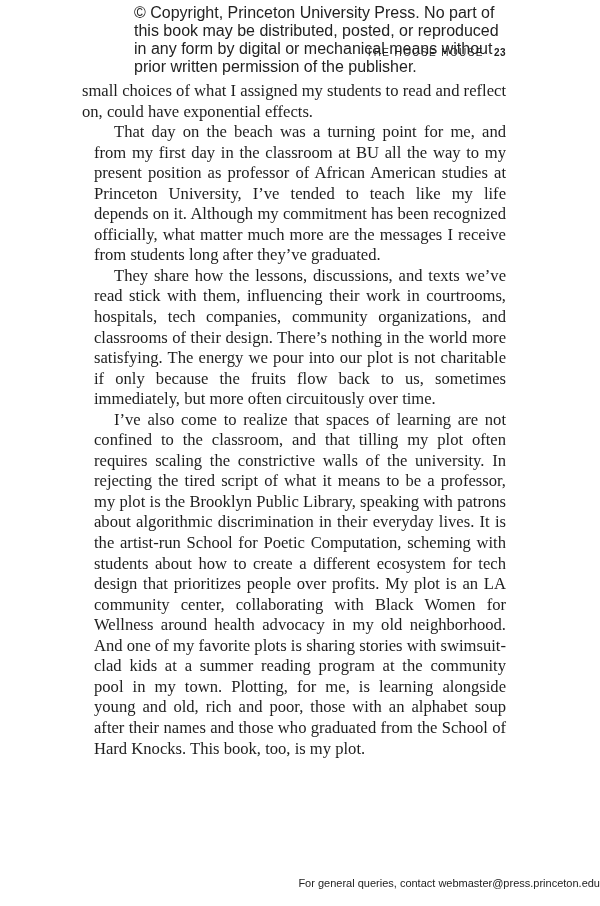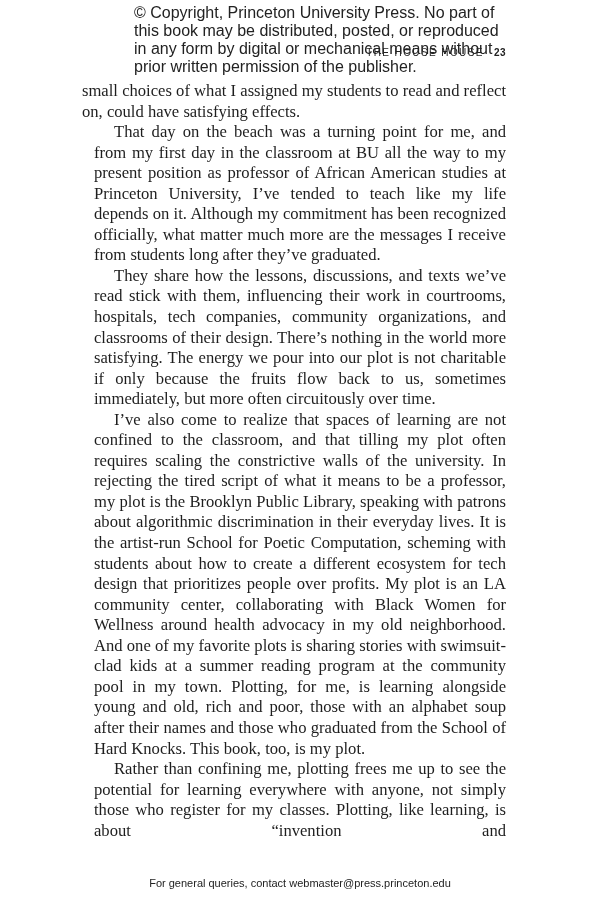--- a/index.html
+++ b/index.html
@@ -16,34 +16,33 @@
   }
   .running-head .pg { font-weight: bold; margin-left: 10px; letter-spacing: 0.5px; margin-top: 40px; }
   .body-text {
     position: absolute; left: 82px; top: 81px; width: 424px;
     font-family: "Liberation Serif", serif; font-size: 16.6px; line-height: 20.55px;
     color: #1e1e1e;
   }
   .body-text p { margin: 0; text-align: justify; text-align-last: left; hyphens: manual; }
   .body-text p.indent { text-indent: 20px; margin-left: 12px; }
   .footer {
-    position: absolute; left: 0; right: 0; top: 877px; text-align: center;
+    position: absolute; left: 0; right: 0; top: 877px; text-align: right;
     font-family: "Liberation Sans", sans-serif; font-size: 11px; color: #222;
   }
 </style>
 </head>
 <body>
 
 <div class="copyright">© Copyright, Princeton University Press. No part of this book may be distributed, posted, or reproduced in any form by digital or mechanical means without prior written permission of the publisher.</div>
 
 <div class="running-head">
   <span>THE HOUSE HOUSE</span><span class="pg">23</span>
 </div>
 
 <div class="body-text">
-  <p>small choices of what I assigned my students to read and reflect on, could have satisfying effects.</p>
+  <p>small choices of what I assigned my students to read and reflect on, could have exponential effects.</p>
   <p class="indent">That day on the beach was a turning point for me, and from my first day in the classroom at BU all the way to my present position as professor of African American studies at Princeton University, I’ve tended to teach like my life depends on it. Although my commitment has been recognized officially, what matter much more are the messages I receive from students long after they’ve graduated.</p>
   <p class="indent">They share how the lessons, discussions, and texts we’ve read stick with them, influencing their work in courtrooms, hospitals, tech companies, community organizations, and classrooms of their design. There’s nothing in the world more satisfying. The energy we pour into our plot is not charitable if only because the fruits flow back to us, sometimes immediately, but more often circuitously over time.</p>
   <p class="indent">I’ve also come to realize that spaces of learning are not confined to the classroom, and that tilling my plot often requires scaling the constrictive walls of the university. In rejecting the tired script of what it means to be a professor, my plot is the Brooklyn Public Library, speaking with patrons about algorithmic discrimination in their everyday lives. It is the artist-run School for Poetic Computation, scheming with students about how to create a different ecosystem for tech design that prioritizes people over profits. My plot is an LA community center, collaborating with Black Women for Wellness around health advocacy in my old neighborhood. And one of my favorite plots is sharing stories with swimsuit-clad kids at a summer reading program at the community pool in my town. Plotting, for me, is learning alongside young and old, rich and poor, those with an alphabet soup after their names and those who graduated from the School of Hard Knocks. This book, too, is my plot.</p>
-  <p class="indent" style="text-align-last: justify;">Rather than confining me, plotting frees me up to see the potential for learning everywhere with anyone, not simply those who register for my classes. Plotting, like learning, is about “invention and</p>
 </div>
 
 <div class="footer">For general queries, contact webmaster@press.princeton.edu</div>
 
 </body></html>

